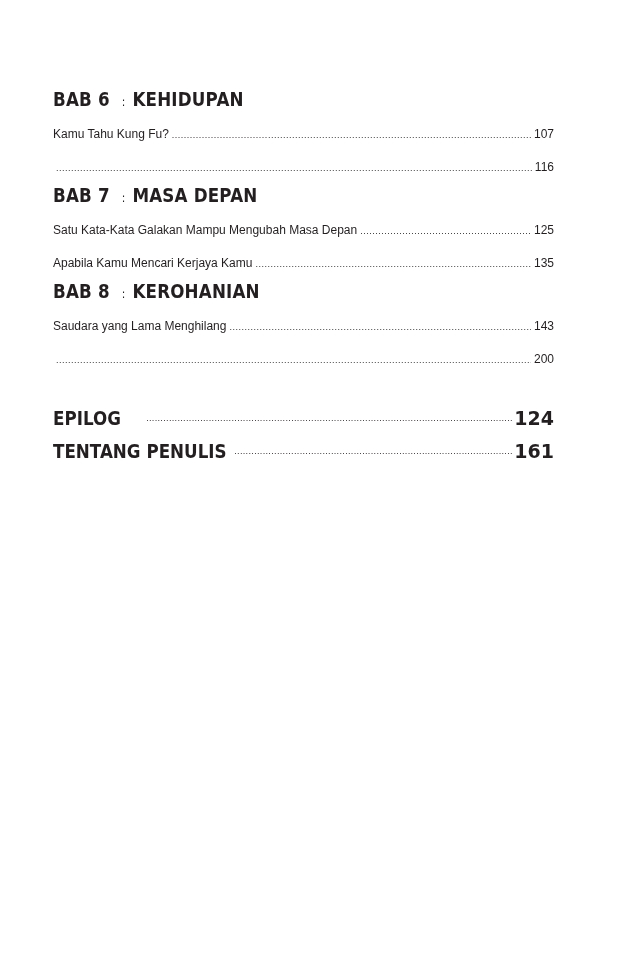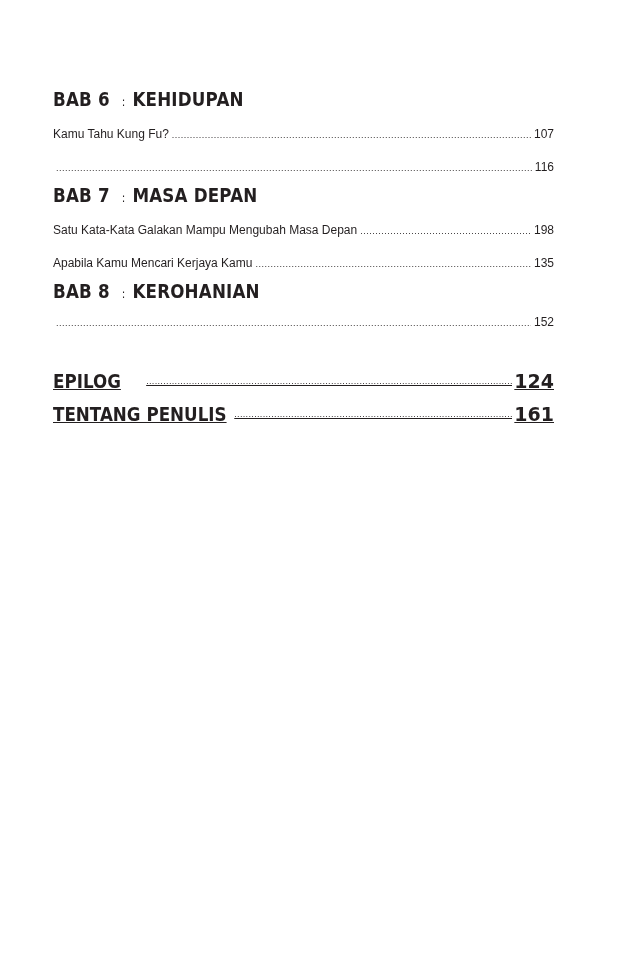--- a/index.html
+++ b/index.html
@@ -13,21 +13,21 @@
   .chapter .colon { font-size: 12px; margin-right: 8px; font-weight: normal; }
   .entry { display: flex; align-items: baseline; font-size: 12px; height: 33px;
            line-height: 33px; white-space: nowrap; }
   .entry .title { flex: 0 0 auto; }
   .entry .dots { flex: 1 1 auto; overflow: hidden; margin: 0 3px; font-size: 9px;
                  letter-spacing: 0.5px; color: #231f20; }
   .entry .dots::before { content: "..................................................................................................................................................................................................................................................................................."; }
   .entry .page { flex: 0 0 auto; }
   .chap-block { margin-bottom: 0px; }
   .end-entry { display: flex; align-items: center; font-family: "DejaVu Sans", sans-serif;
-               font-weight: bold; font-size: 19px; height: 33px; line-height: 33px; white-space: nowrap; text-decoration: underline; }
+               font-weight: bold; font-size: 19px; height: 33px; line-height: 33px; white-space: nowrap; }
   .end-entry .title { transform: scaleX(0.88); transform-origin: left; display: inline-block; }
   .end-entry .dots { flex: 1 1 auto; overflow: hidden; margin: 0 2px; font-size: 8px; font-weight: normal; letter-spacing: 0.3px; }
   .end-entry .dots::before { content: "......................................................................................................................................................................................................................................................................................................................."; }
   .end-entry .page { flex: 0 0 auto; }
 </style>
 </head>
 <body>
 
 <div class="toc">
 
@@ -50,38 +50,43 @@
 
   <div class="chap-block">
     <div class="chapter">
       <span class="num">BAB 7</span>
       <span class="colon">:</span>
       <span>MASA DEPAN</span>
     </div>
     <div class="entry" style="margin-top:4px;">
       <span class="title">Satu Kata-Kata Galakan Mampu Mengubah Masa Depan</span>
       <span class="dots"></span>
-      <span class="page">198</span>
+      <span class="page">125</span>
     </div>
     <div class="entry">
       <span class="title">Apabila Kamu Mencari Kerjaya Kamu</span>
       <span class="dots"></span>
       <span class="page">135</span>
     </div>
   </div>
 
   <div class="chap-block">
     <div class="chapter">
       <span class="num">BAB 8</span>
       <span class="colon">:</span>
       <span>KEROHANIAN</span>
     </div>
+    <div class="entry" style="margin-top:4px;">
+      <span class="title">Saudara yang Lama Menghilang</span>
+      <span class="dots"></span>
+      <span class="page">143</span>
+    </div>
     <div class="entry">
       <span class="dots"></span>
-      <span class="page">152</span>
+      <span class="page">200</span>
     </div>
   </div>
 
   <div style="margin-top:26px;">
     <div class="end-entry">
       <span class="title" style="margin-right:14px;">EPILOG</span>
       <span class="dots"></span>
       <span class="page">124</span>
     </div>
     <div class="end-entry">

